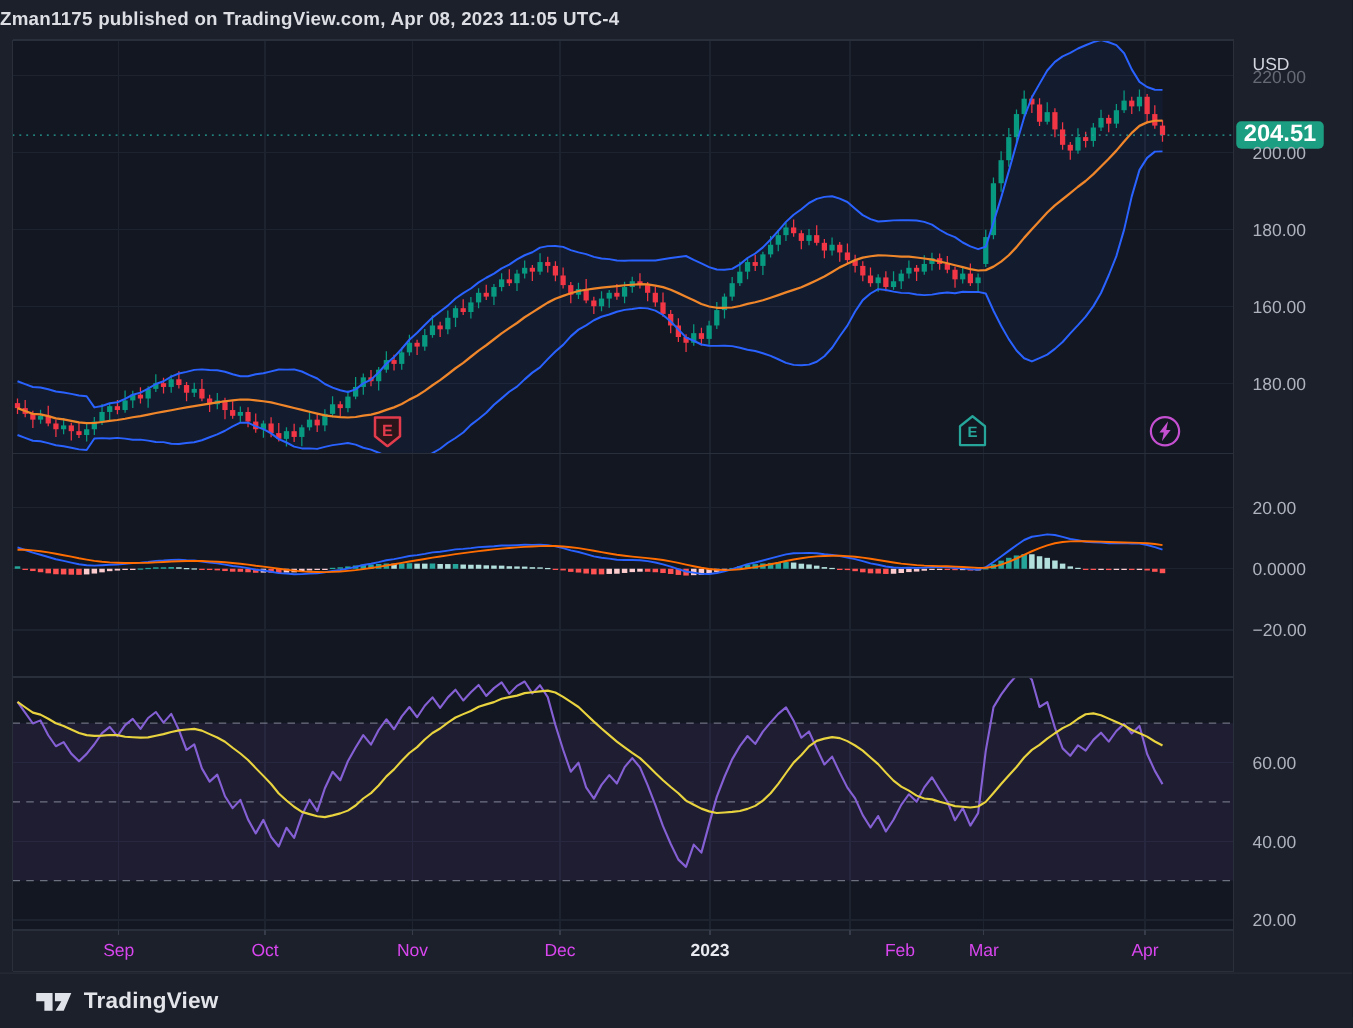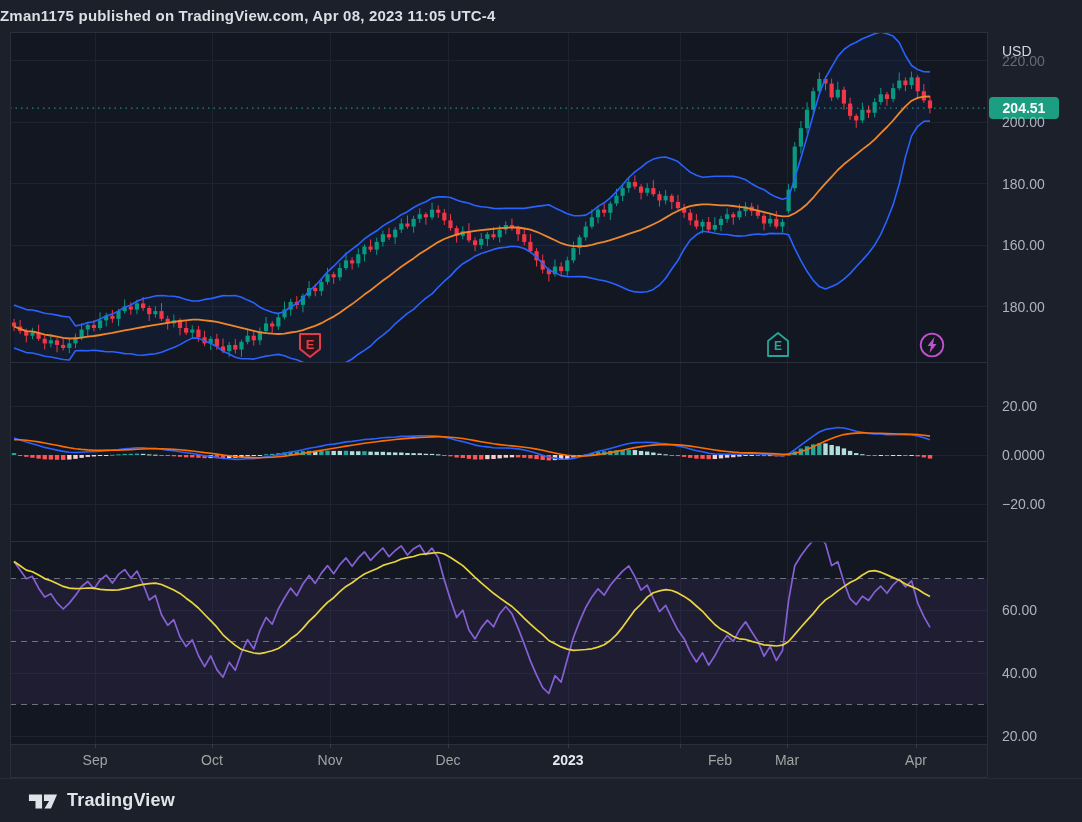--- a/index.html
+++ b/index.html
@@ -18,28 +18,28 @@
   #chart-svg{position:absolute;left:0;top:0;}
   .right-axis{
     position:absolute;left:988px;top:0;width:94px;height:778px;
     font-size:14px;color:#aeb2bc;
   }
   .right-axis .y-label{position:absolute;left:14px;height:18px;line-height:18px;white-space:nowrap;}
   .unit-label{position:absolute;left:14px;top:42px;height:18px;line-height:18px;color:#d3d6de;font-size:14px;}
   .price-badge{
     position:absolute;left:1px;top:97px;width:70px;height:22px;
     border-radius:4px;display:flex;align-items:center;justify-content:center;
-    color:#fff;font-size:14px;font-weight:bold;
+    color:#fff;font-size:19px;font-weight:bold;
   }
   .time-axis{
     position:absolute;left:0;top:744px;width:987px;height:33px;
   }
   .time-label{
     position:absolute;top:0;height:33px;line-height:33px;transform:translateX(-50%);
-    color:#a3a3a3;font-size:14px;white-space:nowrap;
+    color:#d946ef;font-size:14px;white-space:nowrap;
   }
   .time-label.emphasis{color:#e8eaef;font-weight:bold;}
   .marker{position:absolute;width:26px;height:26px;}
   .footer{
     position:absolute;left:0;top:778px;width:1082px;height:44px;
     display:flex;align-items:center;gap:9px;padding-left:28px;box-sizing:border-box;
     border-top:1px solid #262b36;
   }
   .brand-text{color:#e2e4ea;font-size:18px;font-weight:bold;letter-spacing:.2px;}
 </style>

